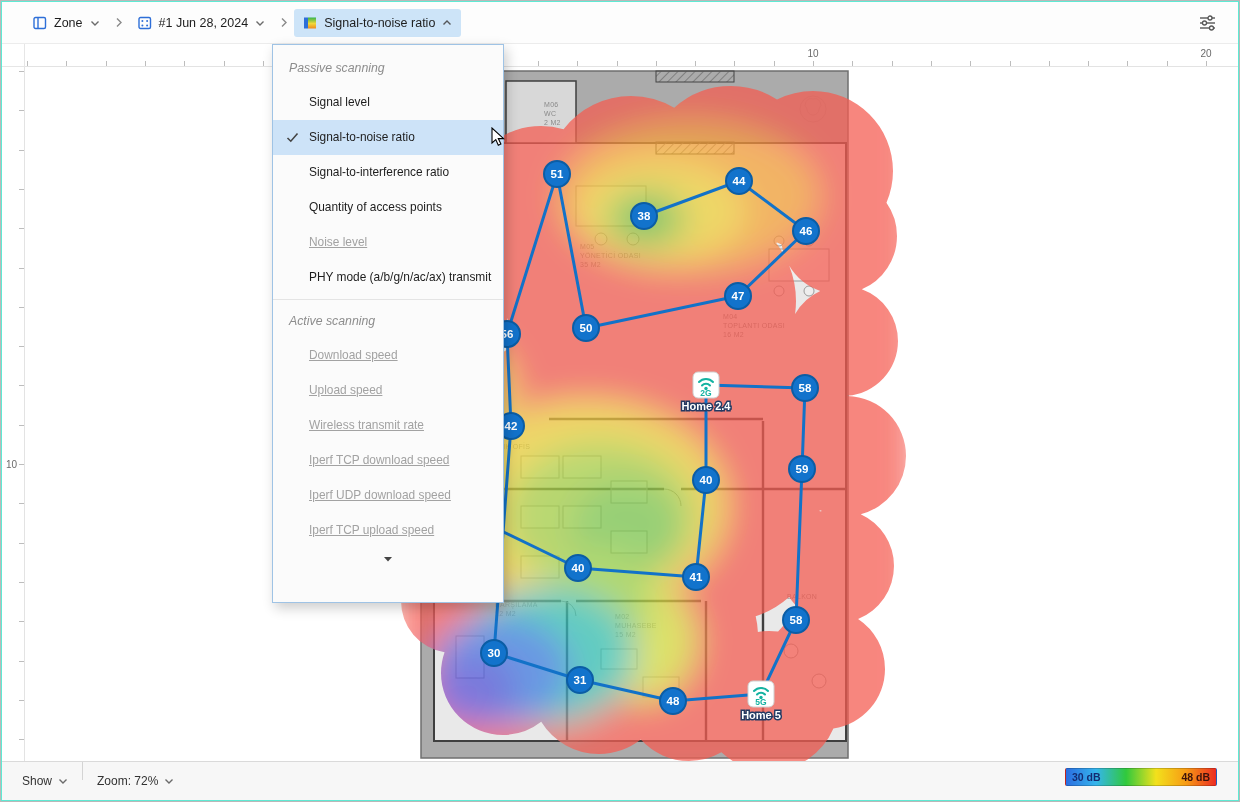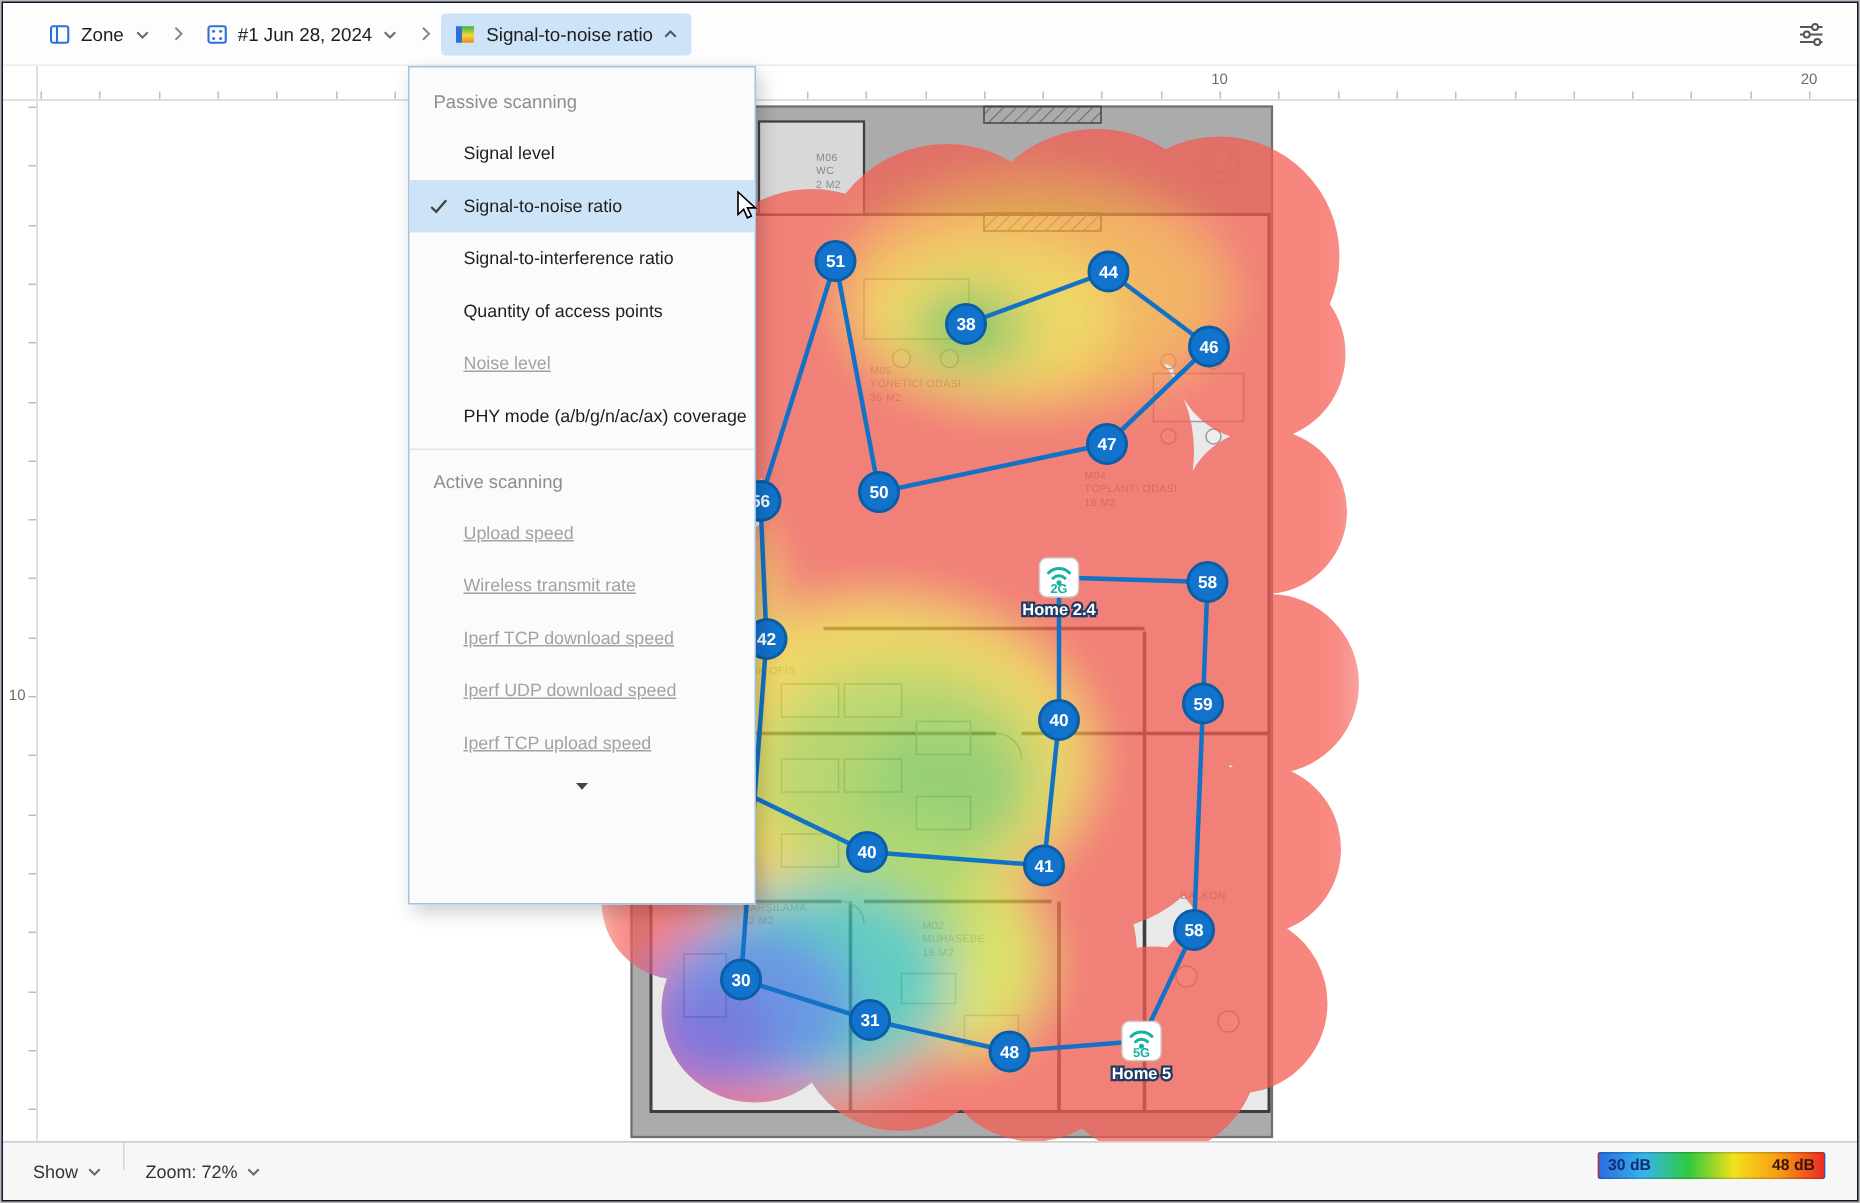--- a/index.html
+++ b/index.html
@@ -1,17 +1,17 @@
 <!DOCTYPE html>
 <html><head>
 <meta charset="utf-8">
 <style>
   html,body{margin:0;padding:0;background:#e9e9e9;}
   *{box-sizing:border-box;font-family:"Liberation Sans",sans-serif;}
-  .window{position:relative;width:1240px;height:802px;background:#0f172a;border:1px solid #b9b9b9;overflow:hidden;}
+  .window{position:relative;width:1240px;height:802px;background:#5eead4;border:1px solid #b9b9b9;overflow:hidden;}
 
   
   .toolbar{position:absolute;left:1px;top:1px;right:1px;height:42px;background:#fdfdfd;border-bottom:1px solid #ececec;display:flex;align-items:center;padding-left:22px;}
   .tb-item{display:flex;align-items:center;gap:7px;height:28px;padding:0 9px;border-radius:3px;cursor:default;color:#1d1d1d;font-size:12.5px;}
   .tb-item.selected{background:#cde4f8;}
   .tb-sep{margin:0 6px;display:flex;align-items:center;}
   .tb-right{position:absolute;right:18px;top:8px;width:26px;height:26px;display:flex;align-items:center;justify-content:center;}
 
   
   .ruler-corner{position:absolute;left:1px;top:43px;width:23px;height:23px;background:#fff;border-right:1px solid #e6e6e6;border-bottom:1px solid #e6e6e6;}
@@ -22,21 +22,21 @@
   .ruler-left{position:absolute;left:1px;top:66px;width:23px;bottom:40px;background:#fff;border-right:1px solid #e3e3e3;}
   .ruler-left .tick{position:absolute;right:0;height:1px;width:5px;background:#bdbdbd;}
   .ruler-left .rlabel{position:absolute;right:7px;transform:translateY(-50%);font-size:10px;color:#6a6a6a;}
 
   
   .canvas{position:absolute;left:24px;top:66px;right:1px;bottom:40px;background:#fff;overflow:hidden;}
   #map-svg{position:absolute;left:0;top:0;}
 
   
   .menu{position:absolute;left:271px;top:43px;width:232px;height:559px;background:#fbfbfb;border:1px solid #9fc3e5;box-shadow:3px 5px 12px rgba(0,0,0,.20);z-index:30;overflow:hidden;padding-top:6px;}
-  .menu-header{height:34px;line-height:34px;padding-left:16px;font-size:12.3px;color:#8d8d8d;}
+  .menu-header{height:34px;line-height:34px;padding-left:16px;font-size:12.3px;color:#8d8d8d;font-style:italic;}
   .menu-item{position:relative;height:35px;line-height:35px;padding-left:36px;font-size:11.9px;color:#1d1d1d;white-space:nowrap;cursor:default;}
   .menu-item.selected{background:#cde3f8;}
   .menu-item.disabled{color:#a2a2a2;text-decoration:underline;}
   .menu-item .check{position:absolute;left:13px;top:12px;}
   .menu-divider{height:1px;background:#e4e4e4;margin:4px 0;}
   .menu-scroll{height:22px;display:flex;align-items:center;justify-content:center;}
 
   
   .cursor{position:absolute;left:490px;top:126px;z-index:60;}
 
@@ -418,23 +418,24 @@
 
   <div class="menu" id="menu">
       <div class="menu-header">Passive scanning</div>
       <div class="menu-item"><span>Signal level</span></div>
       <div class="menu-item selected"><svg width="13" height="11" class="check">
           <polyline points="1.5,6 4.8,9.2 11.5,1.5" fill="none" stroke="#444" stroke-width="1.6"></polyline>
         </svg><span>Signal-to-noise ratio</span></div>
       <div class="menu-item"><span>Signal-to-interference ratio</span></div>
       <div class="menu-item"><span>Quantity of access points</span></div>
       <div class="menu-item disabled"><span>Noise level</span></div>
-      <div class="menu-item"><span>PHY mode (a/b/g/n/ac/ax) coverage</span></div>
+      <div class="menu-item"><span>PHY mode (a/b/g/n/ac/ax) transmit</span></div>
       <div class="menu-divider"></div>
       <div class="menu-header">Active scanning</div>
+      <div class="menu-item disabled"><span>Download speed</span></div>
       <div class="menu-item disabled"><span>Upload speed</span></div>
       <div class="menu-item disabled"><span>Wireless transmit rate</span></div>
       <div class="menu-item disabled"><span>Iperf TCP download speed</span></div>
       <div class="menu-item disabled"><span>Iperf UDP download speed</span></div>
       <div class="menu-item disabled"><span>Iperf TCP upload speed</span></div>
       <div class="menu-scroll">
         <svg width="10" height="6">
           <polygon points="1,1 9,1 5,5.5" fill="#444"></polygon>
         </svg>
       </div>

